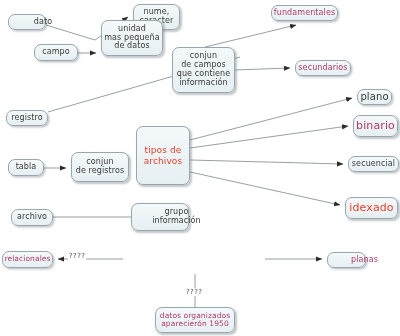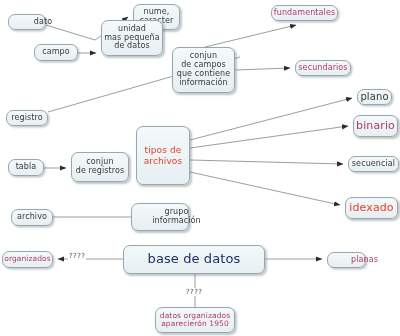--- a/index.html
+++ b/index.html
@@ -122,23 +122,22 @@
   <div class="node" style="left:8px;top:159px;width:36px;height:17px;font-size:8px;">tabla</div>
 
   <div class="node" style="left:71px;top:152px;width:58px;height:30px;font-size:8px;">conjun
 de registros</div>
 
   <div class="node" style="left:11px;top:209px;width:42px;height:17px;font-size:8px;">archivo</div>
 
   <div class="node" style="left:131px;top:203px;width:58px;height:28px;font-size:8px;padding-left:33px;">grupo
 información</div>
 
-  <div class="node pink" style="left:2px;top:251px;width:51px;height:17px;font-size:7.5px;">organizados</div>
+  <div class="node pink" style="left:2px;top:251px;width:51px;height:17px;font-size:7.5px;">relacionales</div>
 
-  <div class="node navy" style="left:123px;top:245px;width:142px;height:29px;font-size:13px;">base de datos</div>
 
   <div class="node pink" style="left:327px;top:252px;width:39px;height:16px;font-size:8px;padding-left:36px;">planas</div>
 
   <div class="node pink" style="left:155px;top:307px;width:80px;height:26px;font-size:7.5px;">datos organizados
 aparecierón 1950</div>
 
   <div class="edge-label" style="left:68px;top:252px;">????</div>
 
   <div class="edge-label" style="left:185px;top:288px;">????</div>
 

